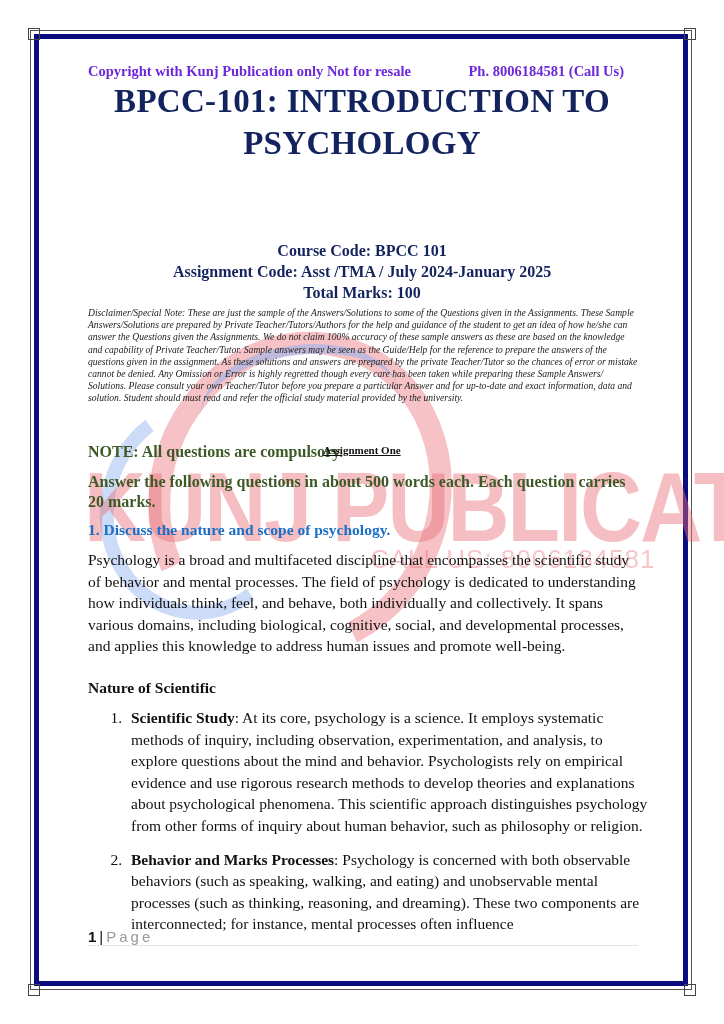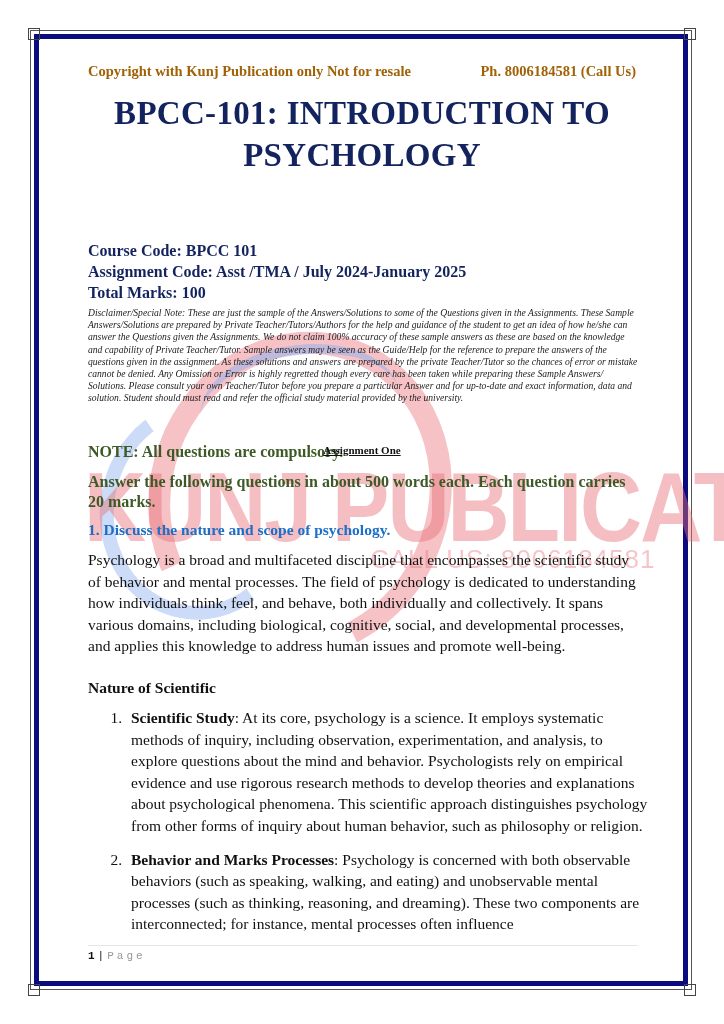--- a/index.html
+++ b/index.html
@@ -1,35 +1,35 @@
 <!DOCTYPE html>
 <html><head>
 <meta charset="utf-8">
 <style>
   html, body { margin:0; padding:0; }
   body { width:724px; height:1024px; background:#ffffff; position:relative; overflow:hidden; font-family:"Liberation Serif", serif; }
   .border-outer { position:absolute; left:30px; top:30px; width:662px; height:960px; border:1px solid #555; box-sizing:border-box; }
   .border-main { position:absolute; left:34px; top:34px; width:654px; height:952px; border:5px solid #0b0b80; box-sizing:border-box; }
   .corner { position:absolute; width:10px; height:10px; border:1px solid #444; background:transparent; }
-  .copyright { position:absolute; left:88px; top:63px; width:552px; font-size:14.5px; font-weight:bold; color:#a16207; display:flex; justify-content:space-between; }
-  .title { position:absolute; left:60px; top:92px; width:604px; text-align:center; font-size:33px; font-weight:bold; color:#13235e; line-height:42px; letter-spacing:0.3px; }
-  .meta { position:absolute; left:88px; top:240px; width:548px; text-align:left; font-size:16px; font-weight:bold; color:#13235e; line-height:21px; }
+  .copyright { position:absolute; left:88px; top:63px; width:552px; font-size:14.5px; font-weight:bold; color:#6d28d9; display:flex; justify-content:space-between; }
+  .title { position:absolute; left:60px; top:80px; width:604px; text-align:center; font-size:33px; font-weight:bold; color:#13235e; line-height:42px; letter-spacing:0.3px; }
+  .meta { position:absolute; left:88px; top:240px; width:548px; text-align:center; font-size:16px; font-weight:bold; color:#13235e; line-height:21px; }
   .disclaimer { position:absolute; left:88px; top:307px; width:552px; font-size:9.6px; font-style:italic; color:#222; line-height:12.2px; z-index:2; }
   .note { position:absolute; left:88px; top:413px; font-size:16px; font-weight:bold; color:#3d5a26; z-index:2;margin-top:30px; }
   .assign { position:absolute; left:0; top:444px; width:724px; text-align:center; font-size:11px; font-weight:bold; color:#111; text-decoration:underline; z-index:2; }
   .instr { position:absolute; left:88px; top:472px; width:552px; font-size:16px; font-weight:bold; color:#3d5a26; line-height:20px; z-index:2; }
   .question { position:absolute; left:88px; top:521px; font-size:15.5px; font-weight:bold; color:#1b6fc9; z-index:2; }
   .para { position:absolute; left:88px; top:549px; width:552px; font-size:15.5px; color:#111; line-height:21.6px; z-index:2; }
   .sub { position:absolute; left:88px; top:679px; font-size:15.5px; font-weight:bold; color:#111; z-index:2; }
   .list { position:absolute; left:88px; top:707px; width:560px; z-index:2; }
   .li { display:flex; font-size:15.5px; color:#111; line-height:21.6px; margin-bottom:12px; }
   .li .num { width:43px; text-align:right; padding-right:9px; box-sizing:border-box; flex:none; }
   .li .txt { flex:1; }
   .footer-line { position:absolute; left:88px; top:945px; width:550px; height:1px; background:#e6e6e6; }
-  .footer { position:absolute; left:88px; top:950px; font-family:Liberation Mono, monospace; font-size:11px; color:#111; }
+  .footer { position:absolute; left:88px; top:928px; font-family:Liberation Sans, sans-serif; font-size:15px; color:#111; }
   .footer .pg { font-weight:bold; }
   .footer .sep { margin:0 3px; }
   .footer .pw { color:#999; letter-spacing:3px; }
   
   .wm { position:absolute; z-index:1; pointer-events:none; }
   .wm-arc { left:150px; top:330px; width:300px; height:330px; border-radius:50%; border:22px solid rgba(235,120,130,0.45); border-bottom-color:transparent; border-left-color:rgba(235,120,130,0.45); transform:rotate(20deg); box-sizing:border-box; }
   .wm-arc2 { left:100px; top:400px; width:200px; height:220px; border-radius:50%; border:14px solid rgba(140,175,240,0.45); border-top-color:transparent; border-right-color:transparent; transform:rotate(10deg); box-sizing:border-box; }
   .wm-arc3 { left:200px; top:345px; width:200px; height:120px; border-radius:50%; border-top:10px solid rgba(140,175,240,0.5); transform:rotate(-8deg); box-sizing:border-box; }
   .wm-text { left:84px; top:455px; width:560px; font-family:"Liberation Sans", sans-serif; font-weight:bold; font-size:86px; line-height:90px; color:rgba(232,110,120,0.45); letter-spacing:-2px; transform:scaleY(1.15); transform-origin:top left; white-space:nowrap; }
   .wm-call { left:370px; top:544px; font-family:"Liberation Sans", sans-serif; font-size:26px; color:rgba(232,110,120,0.4); letter-spacing:1px; white-space:nowrap; }
@@ -45,21 +45,21 @@
 <div class="corner" style="left:684px;top:984px;"></div>
 
 <div class="wm wm-arc"></div>
 <div class="wm wm-arc2"></div>
 <div class="wm wm-arc3"></div>
 <div class="wm wm-text">KUNJ PUBLICATION</div>
 <div class="wm wm-call">CALL US: 8006184581</div>
 
 <div class="copyright">
   <span>Copyright with Kunj Publication only Not for resale</span>
-  <span style="margin-right:4px;">Ph. 8006184581 (Call Us)</span>
+  <span style="margin-right:16px;">Ph. 8006184581 (Call Us)</span>
 </div>
 
 <div class="title">
   <div>BPCC-101: INTRODUCTION TO</div>
   <div>PSYCHOLOGY</div>
 </div>
 
 <div class="meta">
   <div>Course Code: BPCC 101</div>
   <div>Assignment Code: Asst /TMA / July 2024-January 2025</div>

